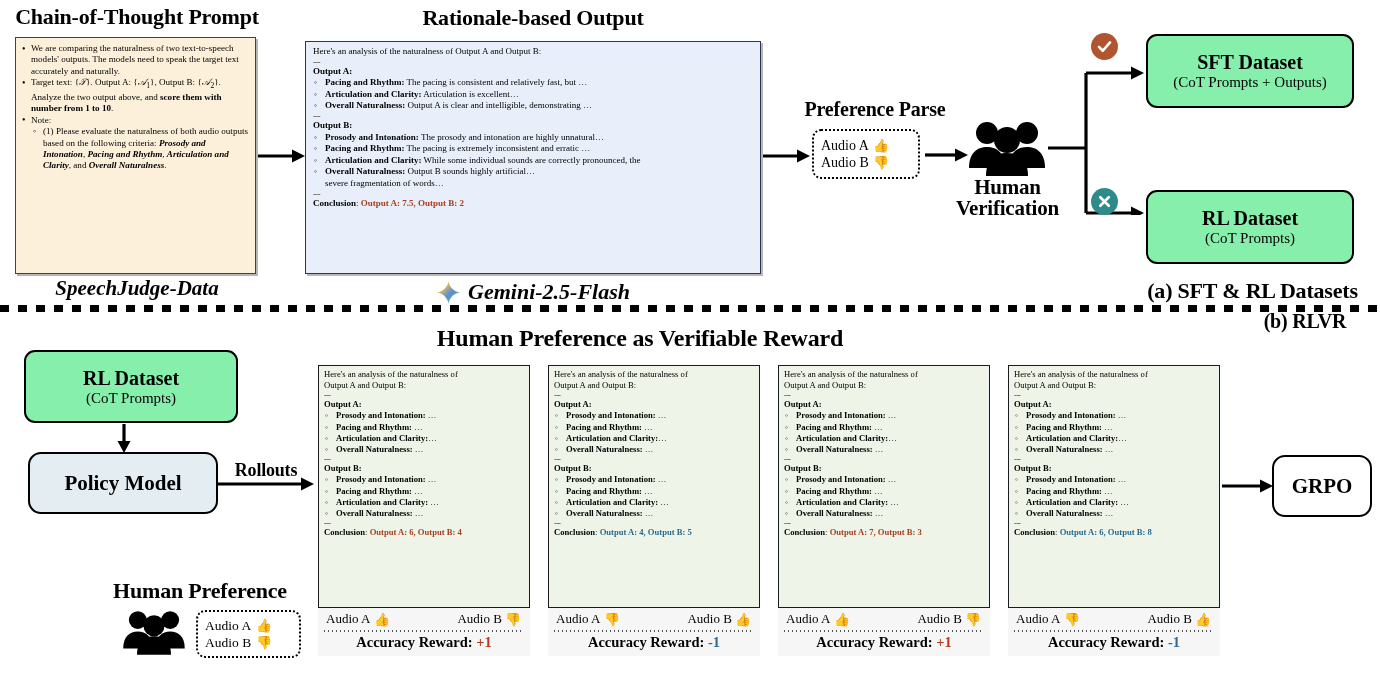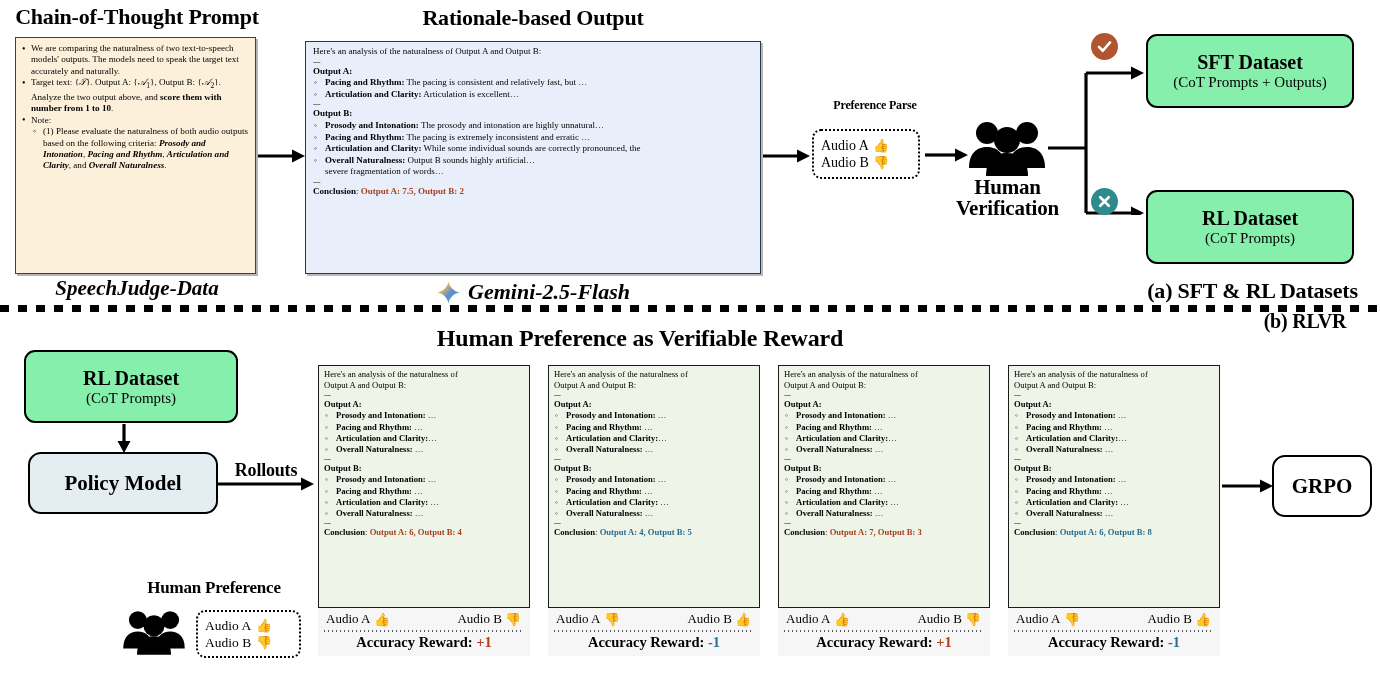--- a/index.html
+++ b/index.html
@@ -173,20 +173,21 @@
 </svg>
 
 <div class="abs hd-bold" style="left:305px;top:5px;width:456px;font-size:22px;">Rationale-based Output</div>
 
 <div class="abs" id="rationale-box">
   <div class="row">Here's an analysis of the naturalness of Output A and Output B:</div>
   <div class="sep">---</div>
   <div class="row b">Output A:</div>
   <div class="row bullet"><span class="b">Pacing and Rhythm:</span> <span>The pacing is consistent and relatively fast, but …</span></div>
   <div class="row bullet"><span class="b">Articulation and Clarity:</span> <span>Articulation is excellent…</span></div>
+  <div class="row bullet"><span class="b">Overall Naturalness:</span> <span>Output A is clear and intelligible, demonstrating …</span></div>
   <div class="sep">---</div>
   <div class="row b">Output B:</div>
   <div class="row bullet"><span class="b">Prosody and Intonation:</span> <span>The prosody and intonation are highly unnatural…</span></div>
   <div class="row bullet"><span class="b">Pacing and Rhythm:</span> <span>The pacing is extremely inconsistent and erratic …</span></div>
   <div class="row bullet"><span class="b">Articulation and Clarity:</span> <span>While some individual sounds are correctly pronounced, the</span></div>
   <div class="row bullet"><span class="b">Overall Naturalness:</span> <span>Output B sounds highly artificial…</span></div>
   <div class="row" style="padding-left:12px;">severe fragmentation of words…</div>
   <div class="sep">---</div>
   <div class="row"><span class="b">Conclusion</span>: <span class="concl-red">Output A: 7.5, Output B: 2</span></div>
 </div>
@@ -204,21 +205,21 @@
     <path d="M12 1 C12.6 6.6 17.4 11.4 23 12 C17.4 12.6 12.6 17.4 12 23 C11.4 17.4 6.6 12.6 1 12 C6.6 11.4 11.4 6.6 12 1 Z" fill="url(#gmg)"></path>
   </svg>
   <span class="hd-ital" style="font-size:22px;">Gemini-2.5-Flash</span>
 </div>
 
 <svg class="arrow" style="left:763px;top:148px;" width="48" height="16">
   <line x1="0" y1="8" x2="34" y2="8" stroke="#000" stroke-width="3.2"></line>
   <polygon points="34,1.5 47,8 34,14.5" fill="#000"></polygon>
 </svg>
 
-<div class="abs hd-bold" style="left:785px;top:98px;width:180px;font-size:12px;">Preference Parse</div>
+<div class="abs hd-bold" style="left:785px;top:98px;width:180px;font-size:20px;">Preference Parse</div>
 
 <div class="abs pref-pill" style="left:812px;top:129px;width:108px;height:50px;">
   <div class="pref-line">
     <span>Audio A</span>
     <span class="thumb">👍</span>
   </div>
   <div class="pref-line">
     <span>Audio B</span>
     <span class="thumb">👎</span>
   </div>
@@ -294,21 +295,21 @@
   <span>Policy Model</span>
 </div>
 
 <div class="abs hd-bold" style="left:222px;top:460px;width:88px;font-size:18px;">Rollouts</div>
 
 <svg class="abs" style="left:218px;top:476px;" width="98" height="16">
   <line x1="0" y1="8" x2="83" y2="8" stroke="#000" stroke-width="3.2"></line>
   <polygon points="83,1.5 96,8 83,14.5" fill="#000"></polygon>
 </svg>
 
-<div class="abs hd-bold" style="left:114px;top:578px;width:200px;font-size:17px;">Human Preference</div>
+<div class="abs hd-bold" style="left:100px;top:578px;width:200px;font-size:22px;">Human Preference</div>
 
 <svg class="abs" style="left:120px;top:608px;" width="68" height="50" viewBox="0 0 84 58">
   <circle cx="22" cy="13" r="11" fill="#000"></circle>
   <path d="M4 48 C4 33 12 27 22 27 C32 27 40 33 40 48 Z" fill="#000"></path>
   <circle cx="62" cy="13" r="11" fill="#000"></circle>
   <path d="M44 48 C44 33 52 27 62 27 C72 27 80 33 80 48 Z" fill="#000"></path>
   <circle cx="42" cy="20" r="13" fill="#000"></circle>
   <path d="M21 56 C21 39 30 33 42 33 C54 33 63 39 63 56 Z" fill="#000"></path>
 </svg>
 

